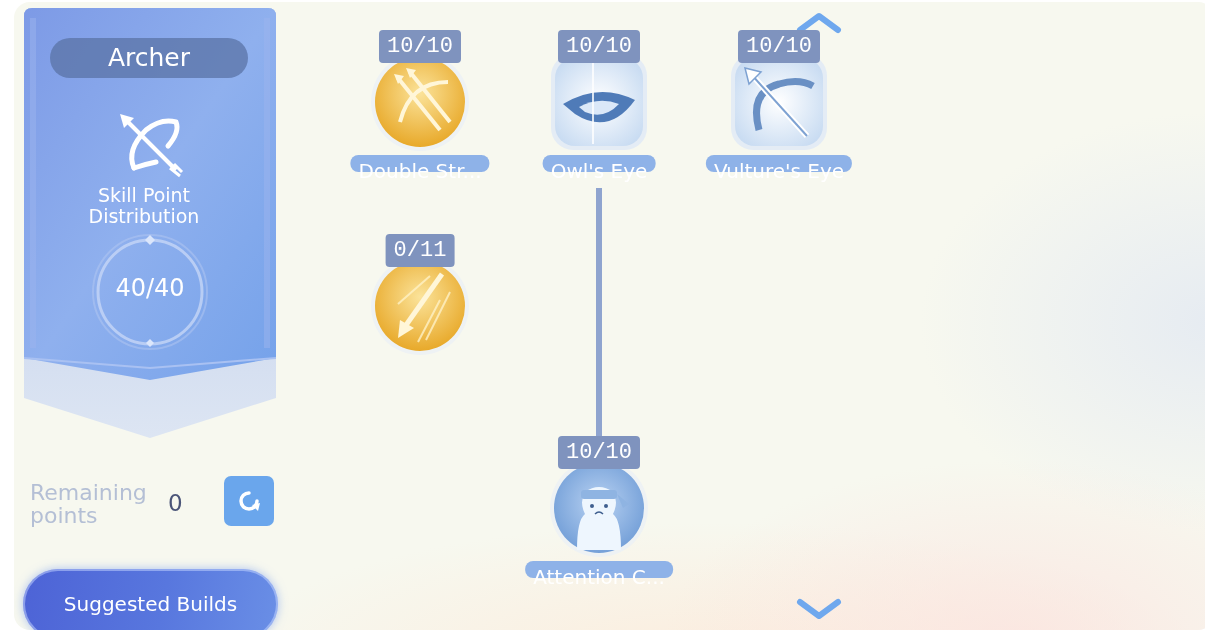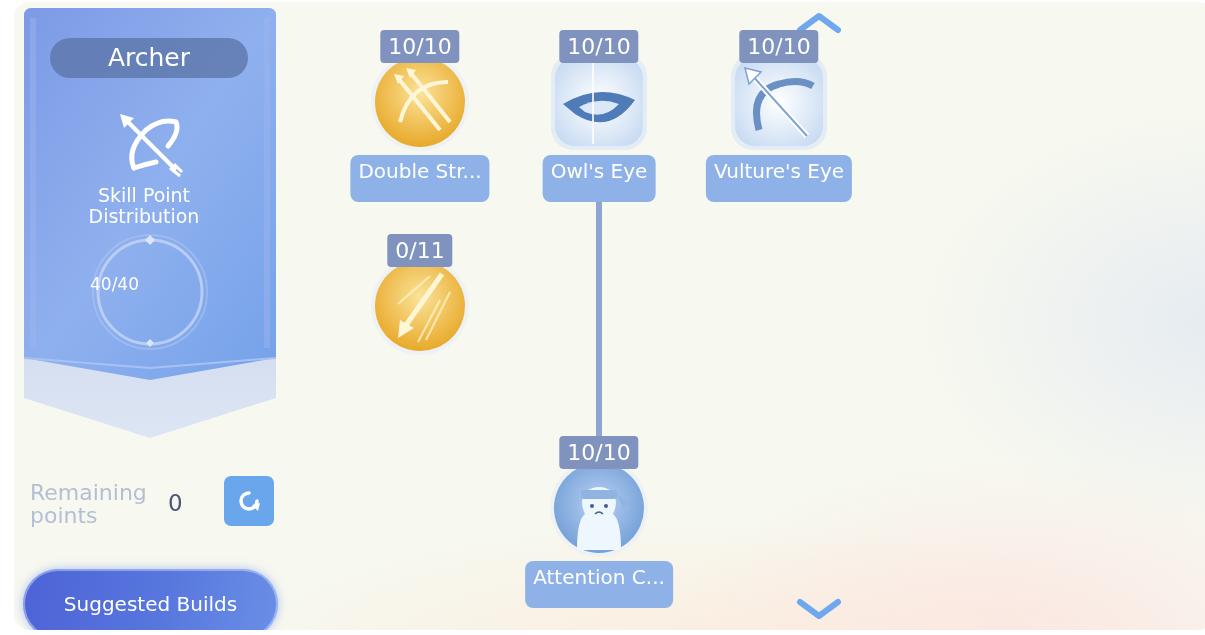--- a/index.html
+++ b/index.html
@@ -24,22 +24,22 @@
     border-radius: 20px; background: rgba(90,115,165,0.75);
     color: #fff; font-size: 25px; text-align: center; line-height: 40px;
   }
   .bow-icon { position: absolute; left: 92px; top: 102px; width: 70px; height: 70px; }
   .dist-label {
     position: absolute; left: 0; top: 177px; width: 240px; text-align: center;
     color: #fff; font-size: 19px; line-height: 21px;
   }
   .ring { position: absolute; left: 66px; top: 224px; width: 120px; height: 120px; }
   .ring-value {
-    position: absolute; left: 66px; top: 266px; width: 120px; 
-    color: #fff; font-size: 17px;
+    position: absolute; left: 66px; top: 266px; width: 120px; text-align: center;
+    color: #fff; font-size: 24px;
   }
   .remaining-label {
     position: absolute; left: 16px; top: 479px; color: #b4bfd5; font-size: 22px; line-height: 23px;
   }
   .remaining-value {
     position: absolute; left: 154px; top: 488px; color: #4b5578; font-size: 23px;
   }
   .reset-btn {
     position: absolute; left: 210px; top: 474px; width: 50px; height: 50px;
     border-radius: 7px; background: #6aa6ec;
@@ -54,29 +54,29 @@
   }
   .suggest-btn::after {
     content: ""; position: absolute; left: 60px; right: 60px; bottom: 2px; height: 2px;
     background: linear-gradient(90deg, rgba(255,210,120,0), #ffd37a, #a9d7ff, rgba(169,215,255,0));
   }
   
   .skill { position: absolute; width: 140px; height: 150px; }
   .skill .level {
     position: absolute; left: 50%; top: 0; transform: translateX(-50%);
     background: #7f93be; color: #fff; font-size: 22px; height: 33px; line-height: 33px;
-    padding: 0 8px; border-radius: 4px; z-index: 3;
+    padding: 0 8px; border-radius: 4px; z-index: 3; font-family: Liberation Mono, monospace;
   }
   .skill .icon {
     position: absolute; left: 50%; top: 22px; transform: translateX(-50%);
     width: 100px; height: 100px; z-index: 2;
   }
   .skill .name {
     position: absolute; left: 50%; top: 125px; transform: translateX(-50%);
-    background: #8eb2e8; color: #fff; font-size: 20px; height: 47px; line-height: 33px;
+    background: #8eb2e8; color: #fff; font-size: 20px; height: 17px; line-height: 33px;
     padding: 0 8px; border-radius: 8px; white-space: nowrap; z-index: 3;
   }
   .link-line { position: absolute; left: 582px; top: 186px; width: 6px; height: 252px; background: #8fa4cf; }
   .nav-arrow { position: absolute; width: 50px; height: 28px; }
 </style>
 </head>
 <body>
 
 <div class="stage">
 

